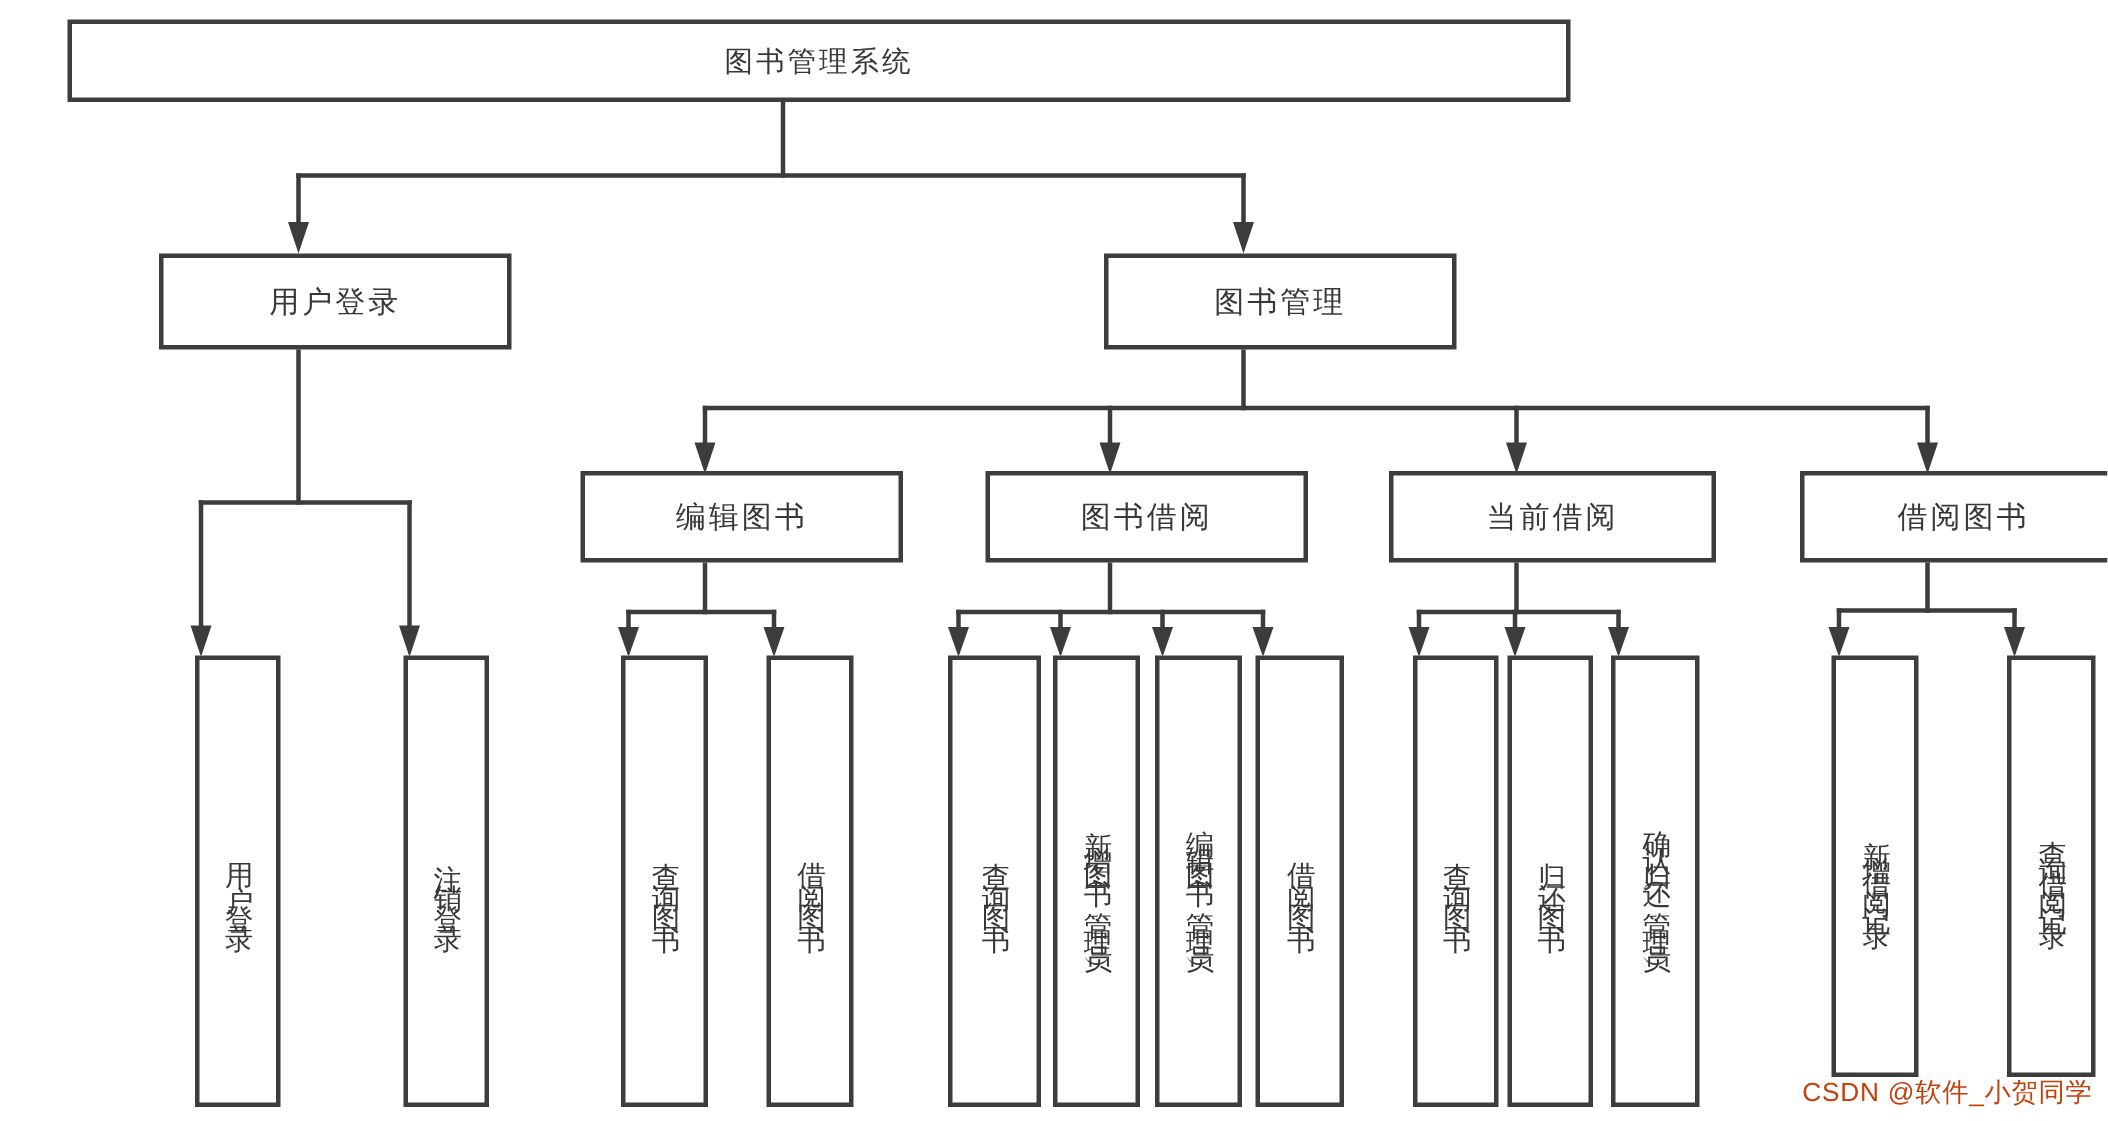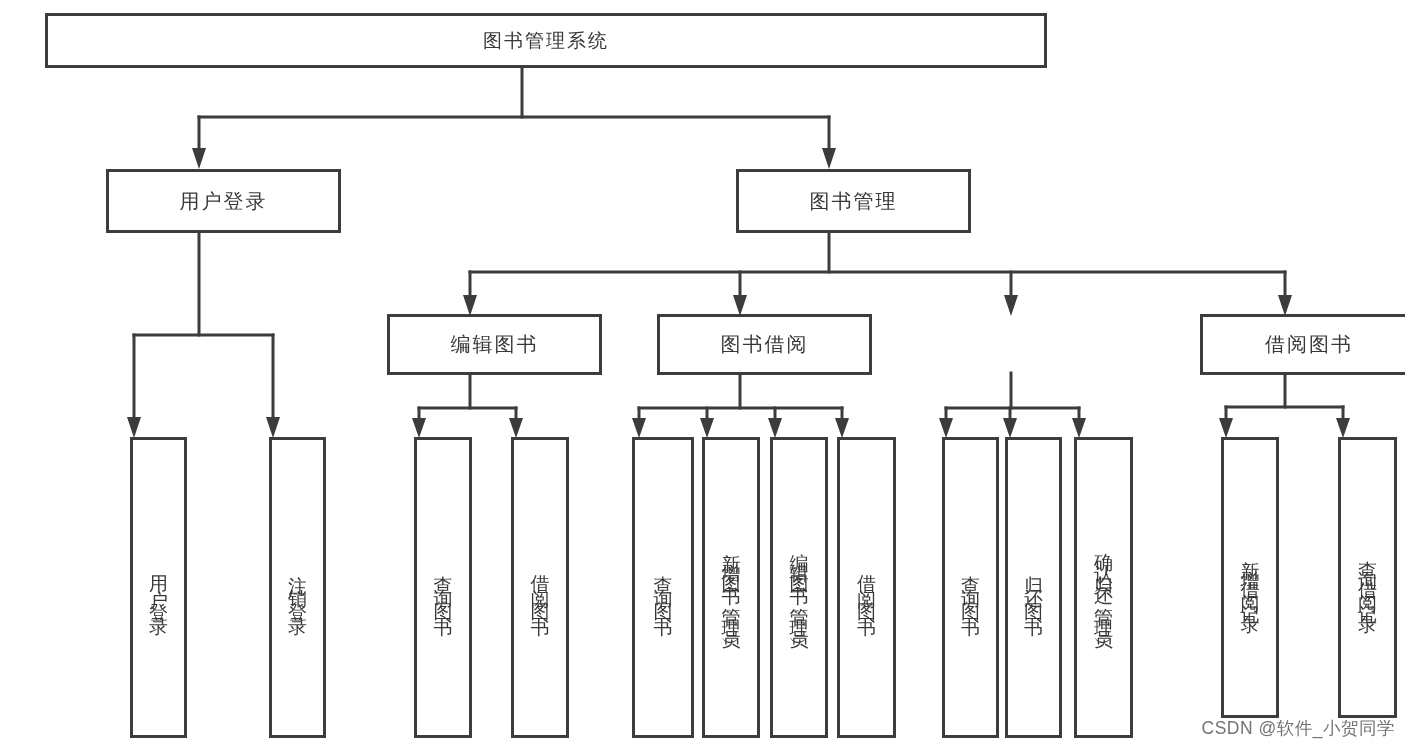--- a/index.html
+++ b/index.html
@@ -17,21 +17,21 @@
     color:#383838;font-size:20px;letter-spacing:2px;white-space:nowrap;margin-left:24px;
   }
   .node.root{font-size:19px;}
   .node.leaf{
     writing-mode:vertical-rl;text-orientation:mixed;
     font-size:19px;letter-spacing:14px;white-space:normal;
   }
   .node.leaf.tight{letter-spacing:11px;}
   .watermark{
     position:absolute;right:10px;top:716px;z-index:3;
-    color:#737373;font-size:17.5px;letter-spacing:0.5px;white-space:nowrap;
+    color:#c2410c;font-size:17.5px;letter-spacing:0.5px;white-space:nowrap;
   }
 </style>
 </head>
 <body>
 
 <div class="canvas">
 
   <svg class="connectors" width="1405" height="747">
 
     <g>
@@ -108,20 +108,21 @@
     </g>
   </svg>
 
   <div class="node root" style="left:21px;top:13px;width:1002px;height:55px">图书管理系统</div>
 
   <div class="node" style="left:82px;top:169px;width:235px;height:64px">用户登录</div>
   <div class="node" style="left:712px;top:169px;width:235px;height:64px">图书管理</div>
 
   <div class="node" style="left:363px;top:314px;width:215px;height:61px">编辑图书</div>
   <div class="node" style="left:633px;top:314px;width:215px;height:61px">图书借阅</div>
+  <div class="node" style="left:902px;top:314px;width:218px;height:61px">当前借阅</div>
   <div class="node" style="left:1176px;top:314px;width:218px;height:61px">借阅图书</div>
 
   <div class="node leaf" style="left:106px;top:437px;width:57px;height:301px">用户登录</div>
   <div class="node leaf" style="left:245px;top:437px;width:57px;height:301px">注销登录</div>
 
   <div class="node leaf" style="left:390px;top:437px;width:58px;height:301px">查询图书</div>
   <div class="node leaf" style="left:487px;top:437px;width:58px;height:301px">借阅图书</div>
 
   <div class="node leaf" style="left:608px;top:437px;width:62px;height:301px">查询图书</div>
   <div class="node leaf tight" style="left:678px;top:437px;width:58px;height:301px">新增图书（管理员）</div>

